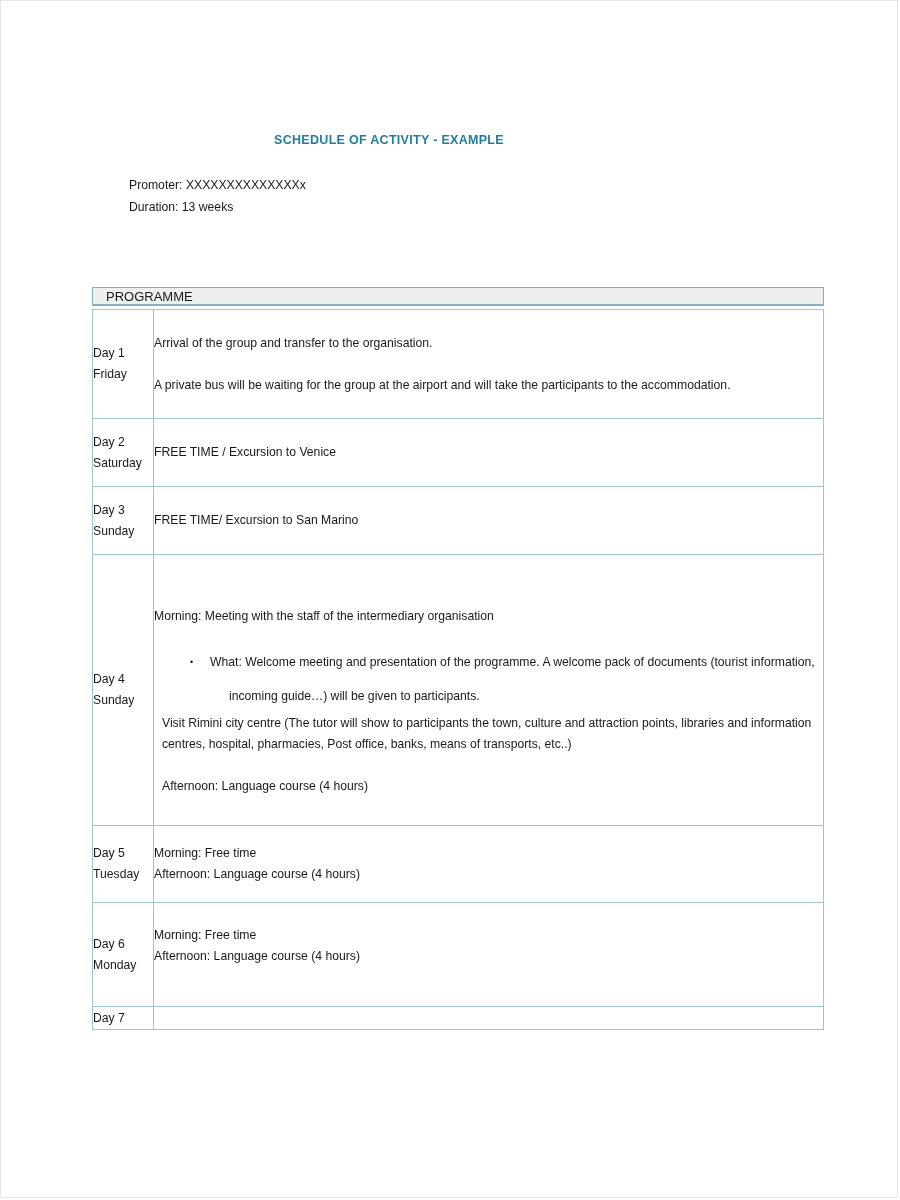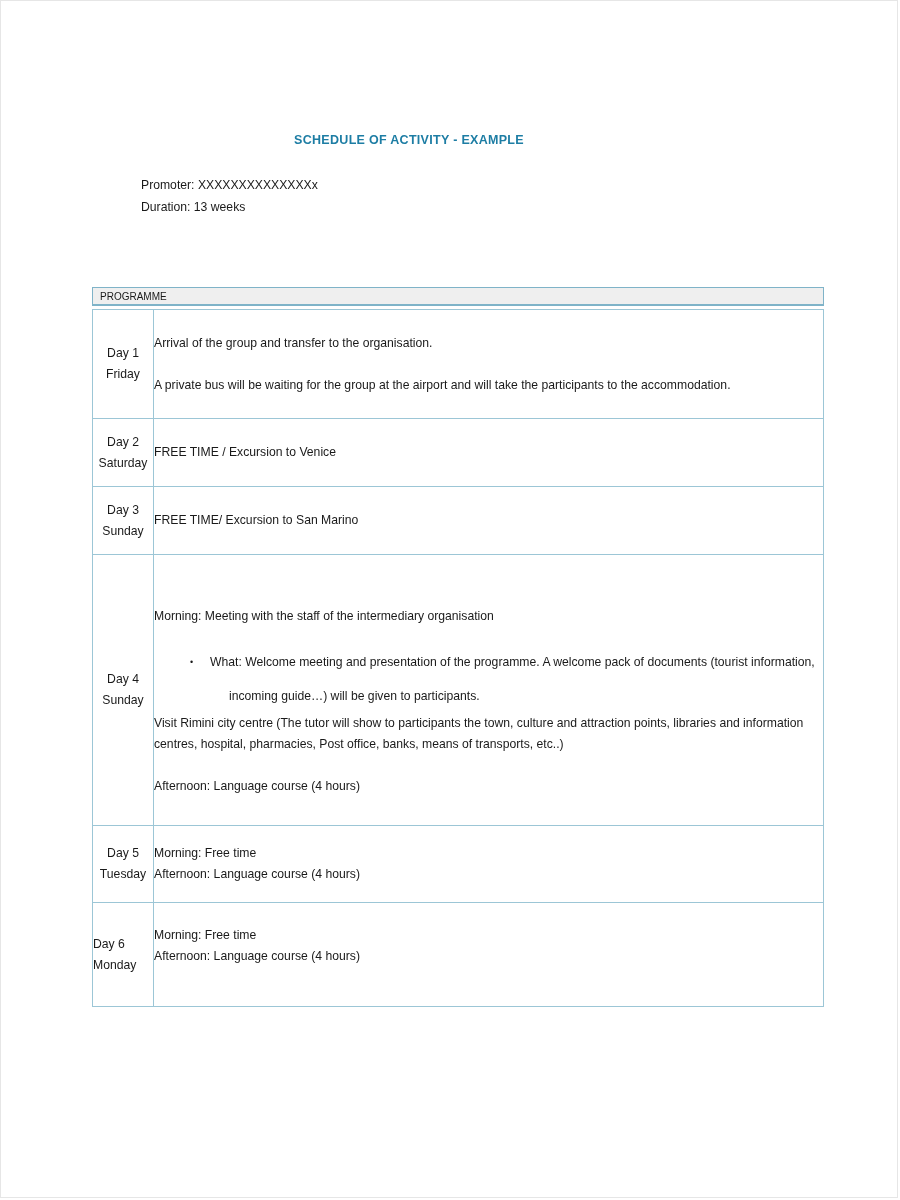--- a/index.html
+++ b/index.html
@@ -27,54 +27,52 @@
   .doc-title {
     position: absolute;
     top: 132px;
     left: 0;
     width: 776px;
     text-align: center;
     font-size: 12.5px;
     font-weight: bold;
     letter-spacing: 0.3px;
     color: #1d7da4;
-    padding-left: 20px;
   }
 
   
   .meta {
     position: absolute;
     top: 174px;
     left: 128px;
     font-size: 12.2px;
     color: #1a1a1a;
     line-height: 21.5px;
-    margin-left: 12px;
   }
   .meta-line {
     white-space: pre;
   }
 
   
   .programme-header {
     position: absolute;
     top: 286px;
     left: 91px;
     width: 732px;
     height: 19px;
     box-sizing: border-box;
     background: #efefef;
     border: 1px solid #7fb3c8;
     border-bottom: 2px solid #7fb3c8;
     display: flex;
     align-items: center;
   }
   .programme-header .label {
-    padding-left: 7px;
-    font-size: 10px;
+    padding-left: 13px;
+    font-size: 13px;
     color: #1a1a1a;
   }
 
   
   .sched-table {
     position: absolute;
     top: 308px;
     left: 91px;
     width: 732px;
     border-collapse: collapse;
@@ -89,21 +87,21 @@
     padding: 0;
   }
   .col-day {
     width: 61px;
   }
   .day-cell {
     padding: 4px 6px 4px 4px;
     white-space: pre-line;
     line-height: 20px;
   }
-  .day-cell.align-right { text-align: center; }
+  .day-cell.align-right { text-align: left; }
   .day-cell.align-left  { text-align: left; }
 
   .body-cell {
     padding: 6px 8px 6px 7px;
     vertical-align: middle;
   }
   .body-cell.top { vertical-align: top; }
 
   .para {
     margin: 0;
@@ -124,21 +122,21 @@
     line-height: 34px;
   }
   .bullet-text {
     flex: 1 1 auto;
     line-height: 34px;
   }
   .bullet-cont {
     margin-left: 75px;
     line-height: 34px;
   }
-  .tight { line-height: 21px; }
+  .tight { line-height: 21px; margin-left: 8px; }
 </style>
 </head>
 <body>
 
 <div class="page">
 
   <div class="doc-title">SCHEDULE OF ACTIVITY - EXAMPLE</div>
 
   <div class="meta">
     <div class="meta-line">Promoter: XXXXXXXXXXXXXXx</div>
@@ -211,17 +209,23 @@
 
       <tr>
         <td class="day-cell align-left" style="height:103px">Day 6
 Monday</td>
         <td class="body-cell top" style="padding-top:22px">
           <div class="para">Morning: Free time</div>
           <div class="para">Afternoon: Language course (4 hours)</div>
         </td>
       </tr>
 
+      <tr>
+        <td class="day-cell align-left" style="height:22px">Day 7</td>
+        <td class="body-cell">
+          <div class="para">&nbsp;</div>
+        </td>
+      </tr>
 
     </tbody>
   </table>
 
 </div>
 
 </body></html>

